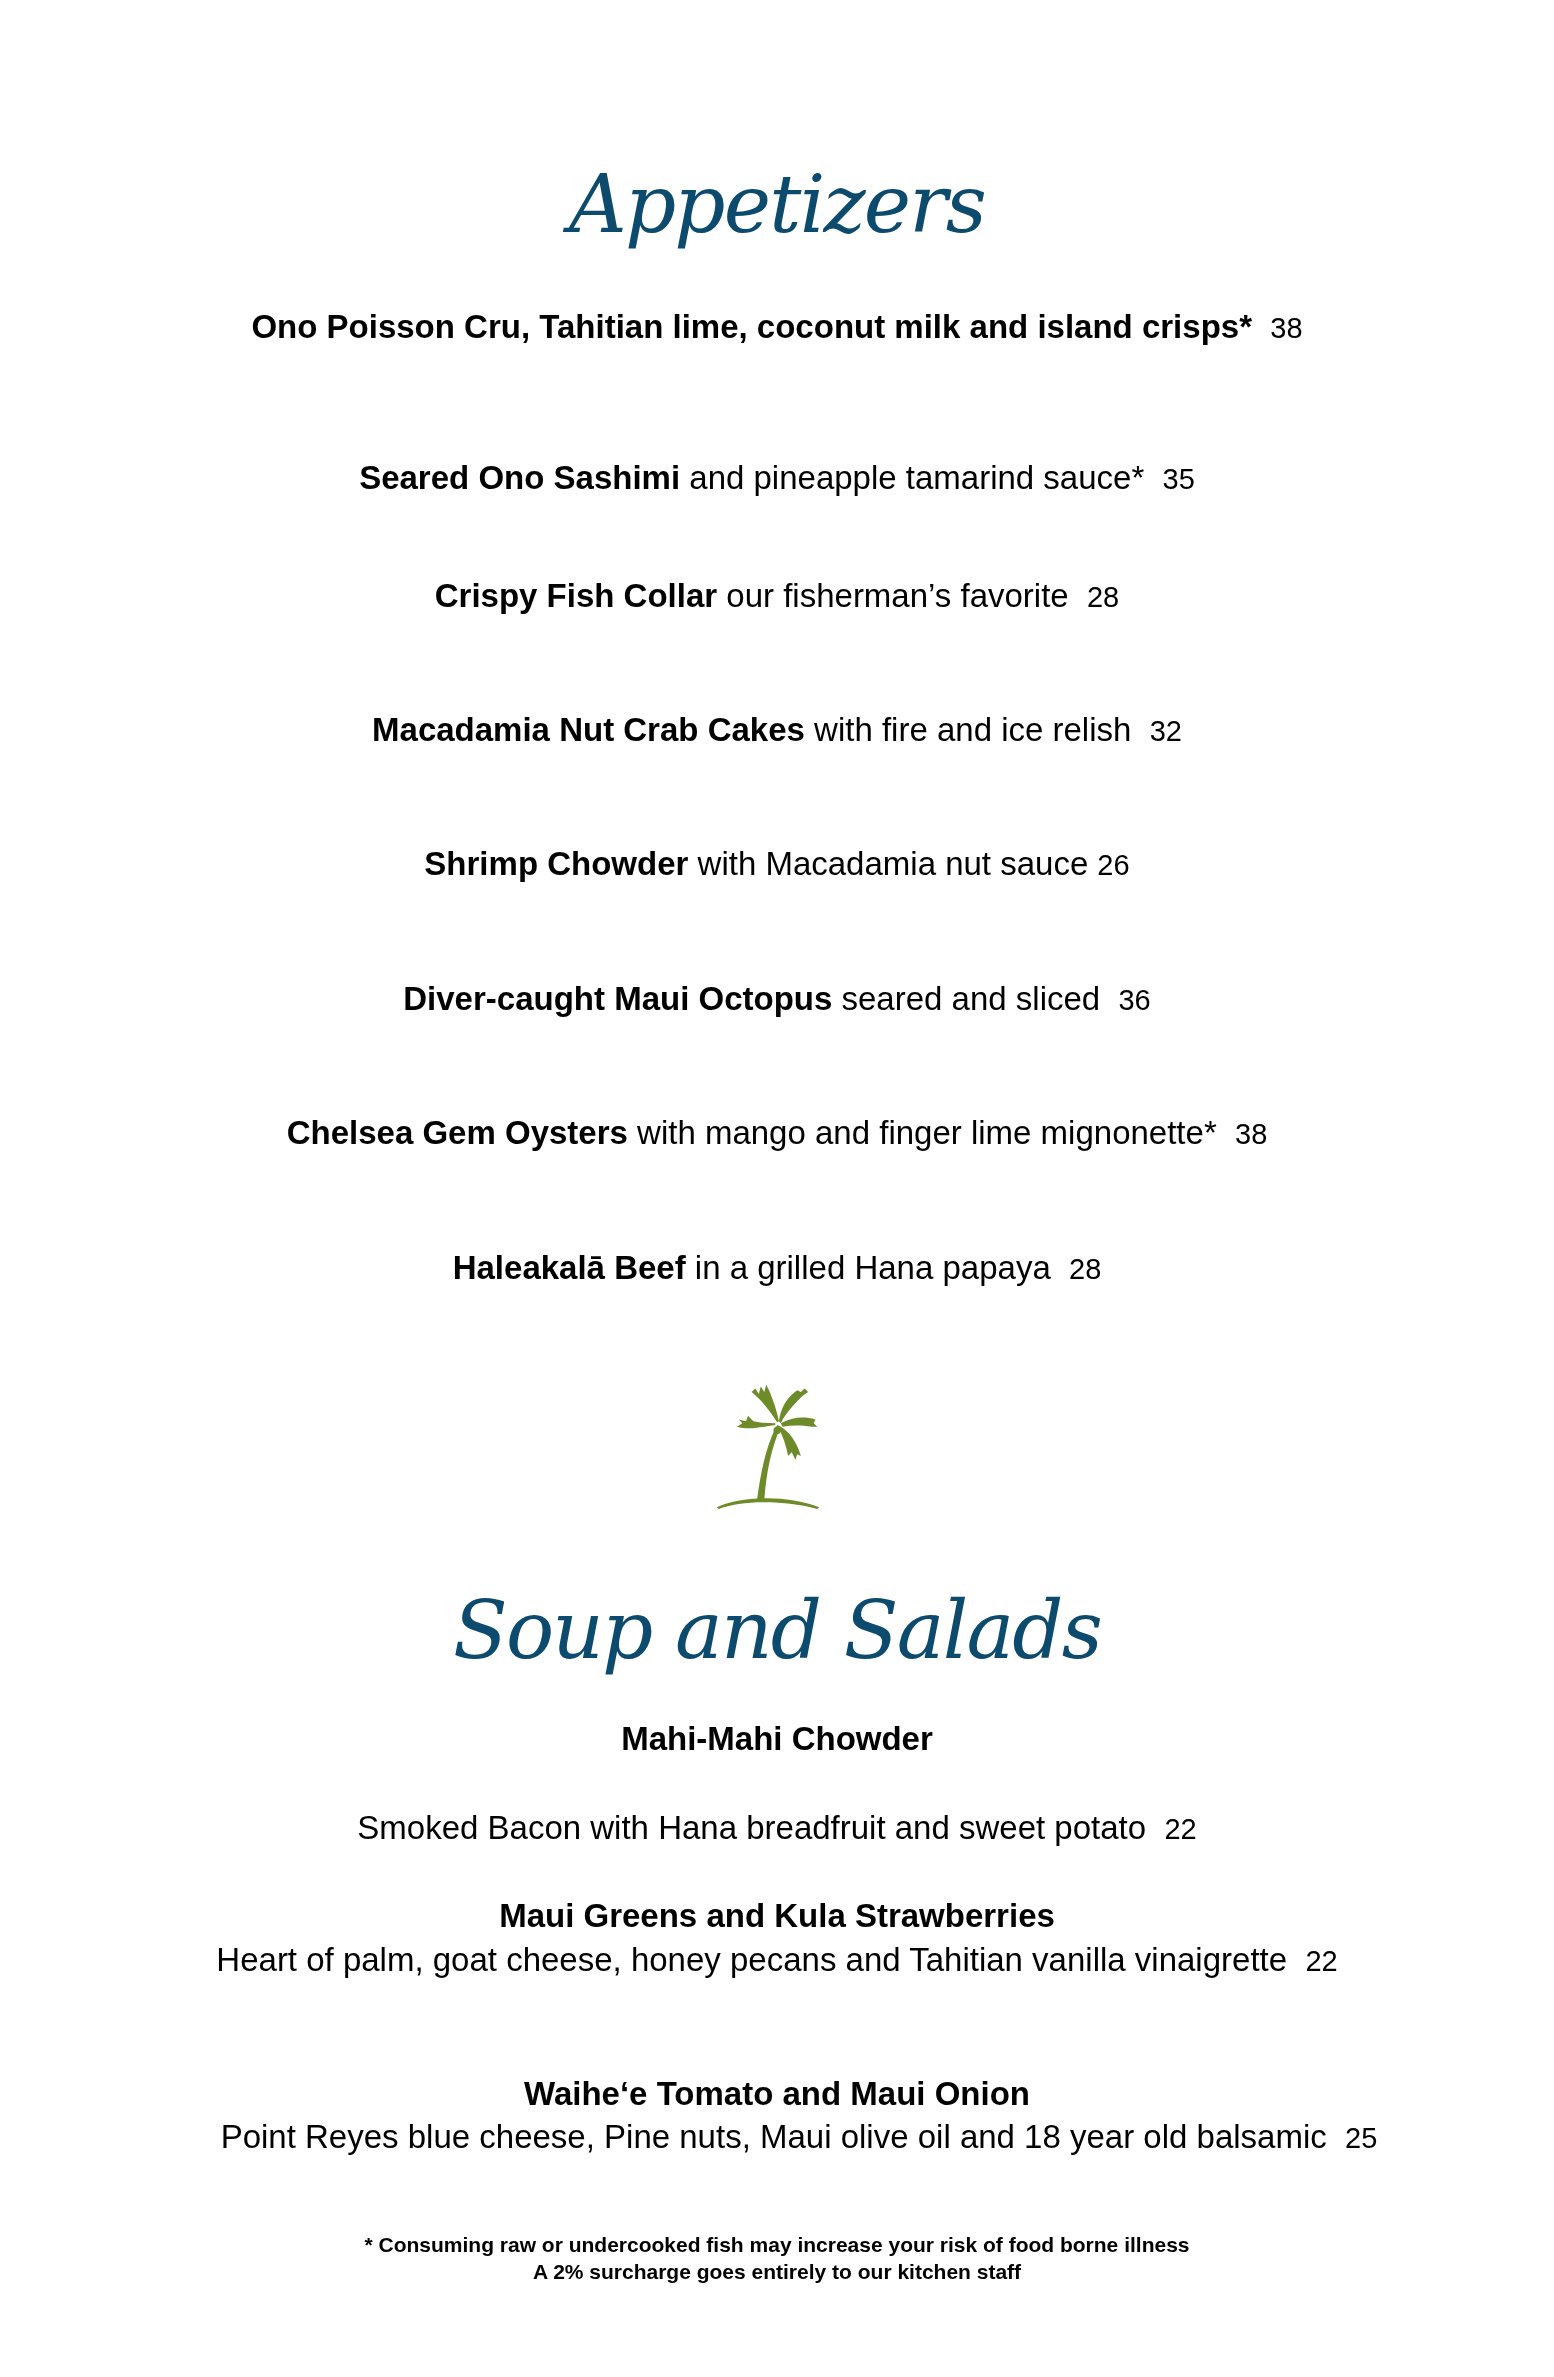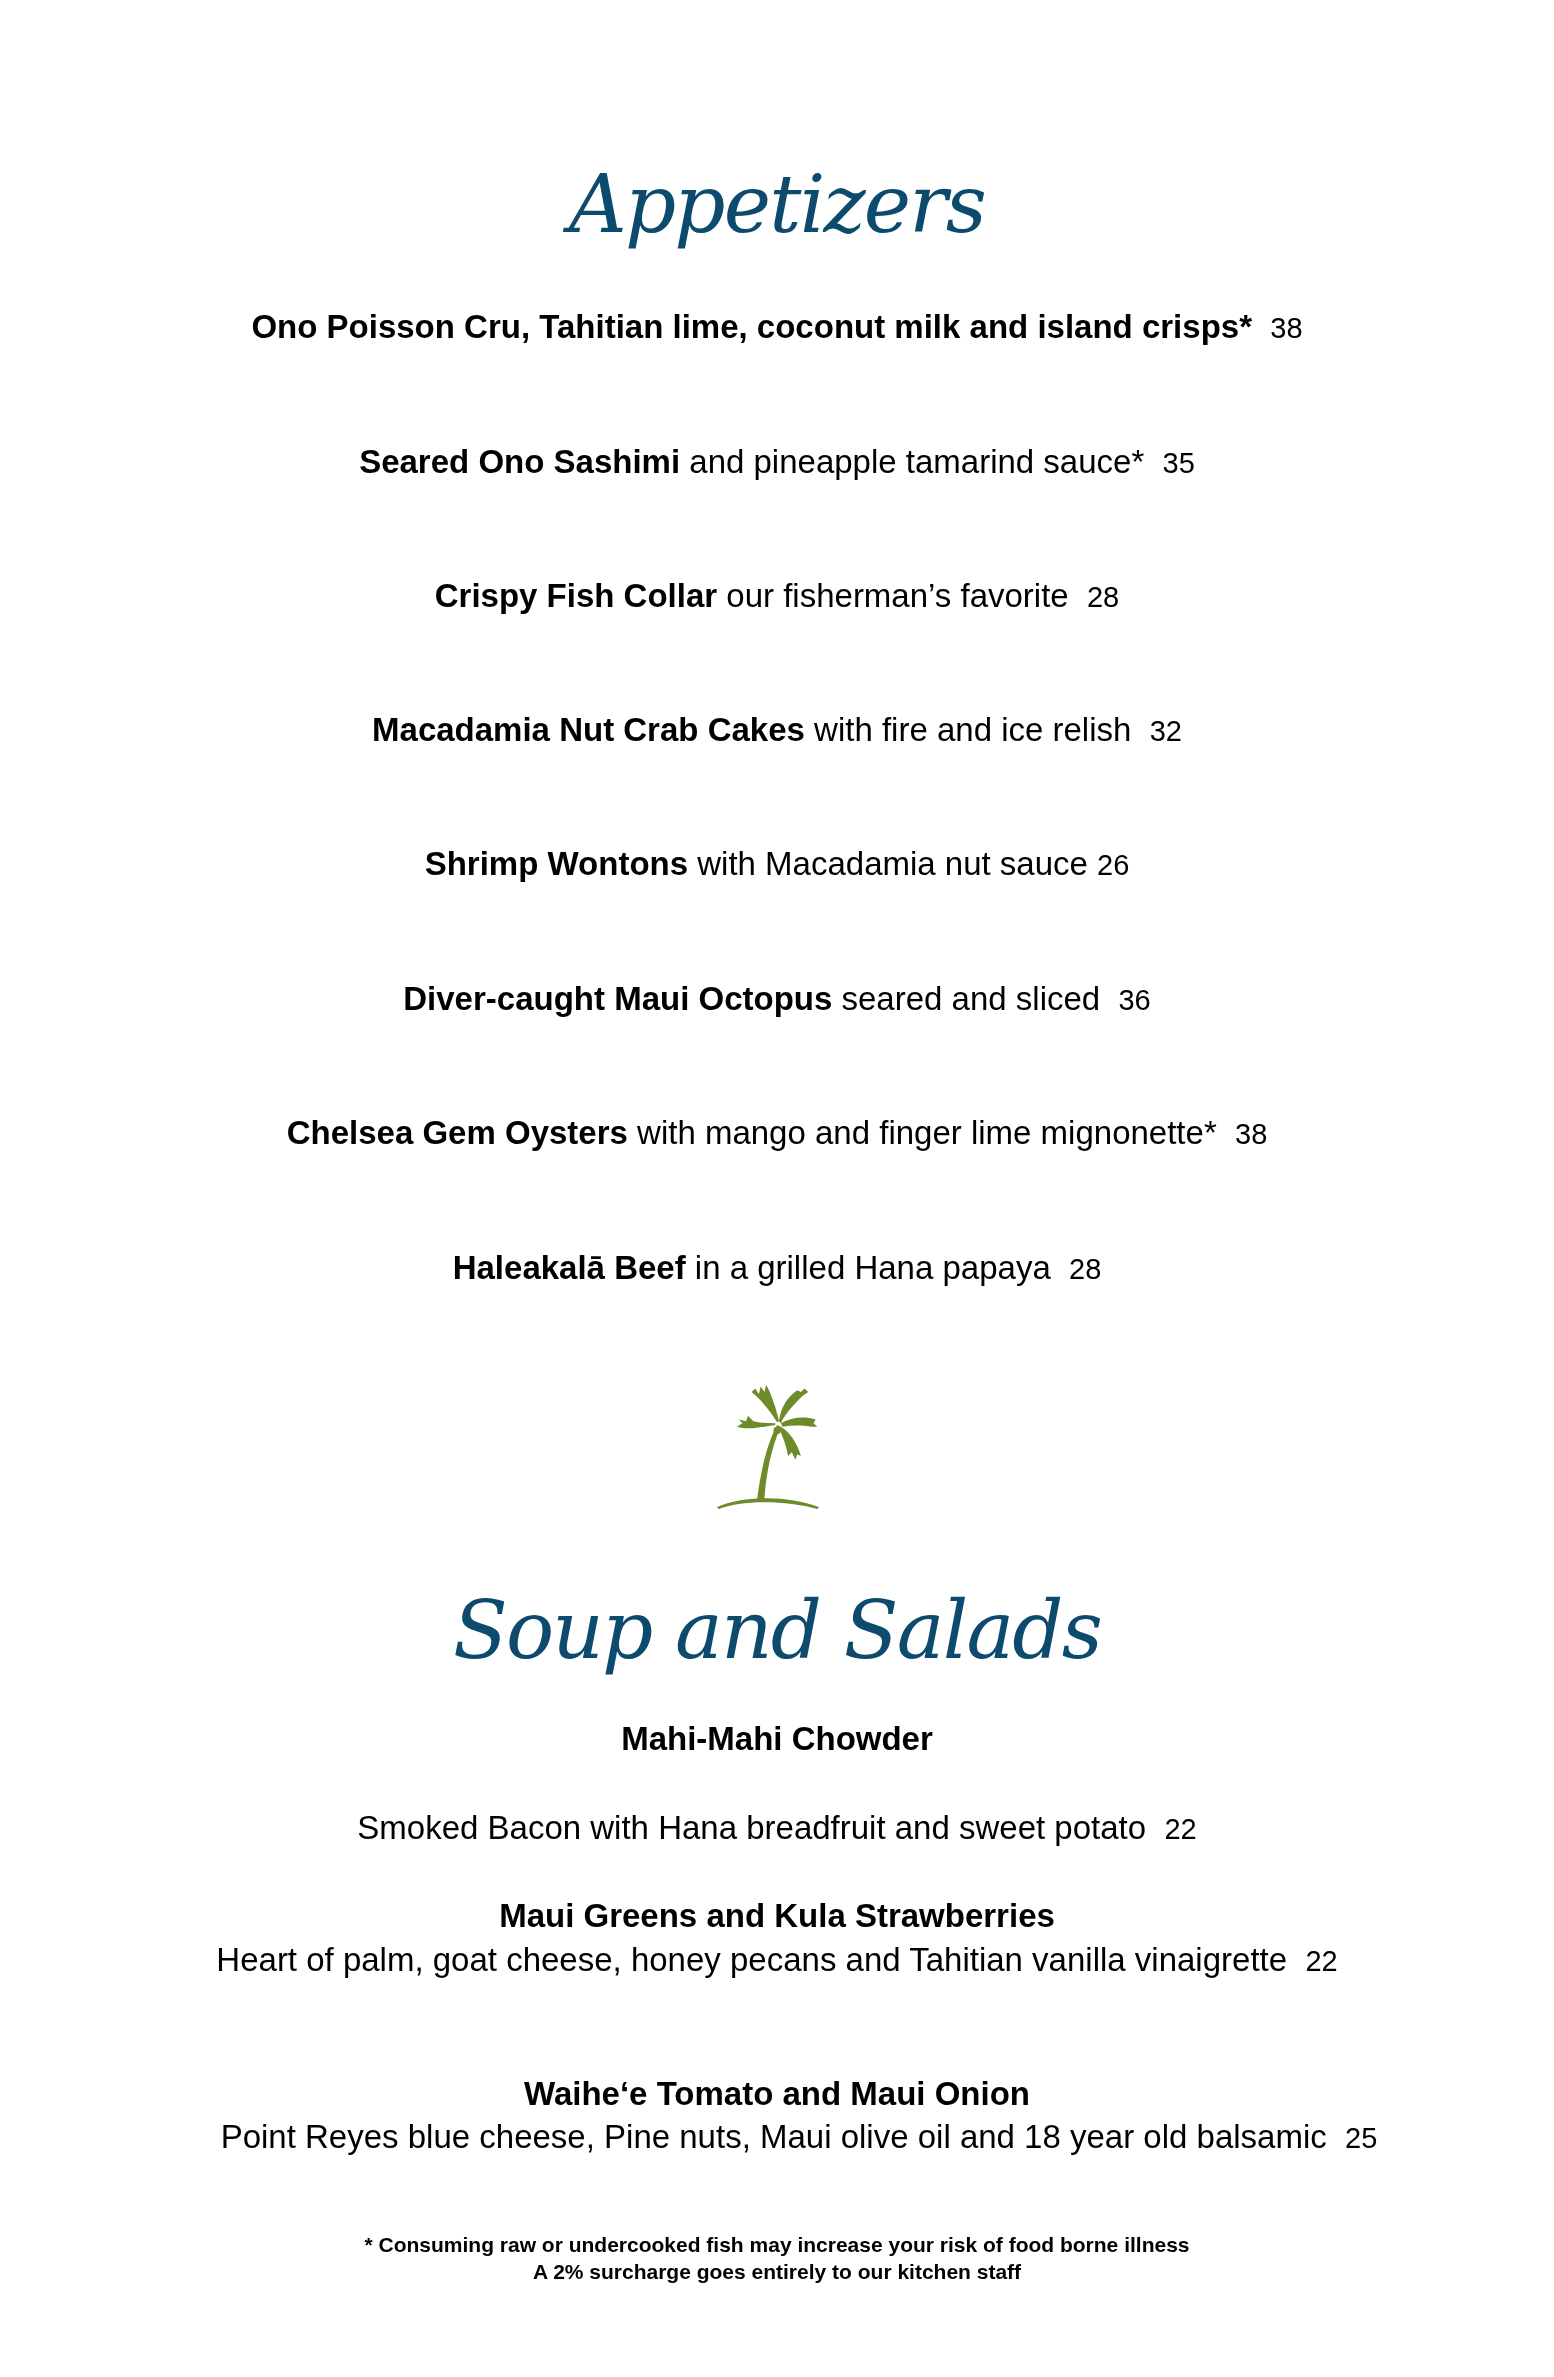--- a/index.html
+++ b/index.html
@@ -12,24 +12,24 @@
   .bold { font-weight:bold; }
   .footer { position:absolute; left:0; width:1554px; text-align:center; font-size:21px; font-weight:bold; line-height:1.3; }
   #palm { position:absolute; left:713px; top:1372px; width:110px; height:137px; }
 </style>
 </head>
 <body>
 
 <div class="title" style="top:165px;">Appetizers</div>
 
 <div class="row" style="top:307px;"><b>Ono Poisson Cru, Tahitian lime, coconut milk and island crisps*</b><span></span><span class="price">38</span></div>
-<div class="row" style="top:442px;"><b>Seared Ono Sashimi</b><span> and pineapple tamarind sauce*</span><span class="price">35</span></div>
+<div class="row" style="top:458px;"><b>Seared Ono Sashimi</b><span> and pineapple tamarind sauce*</span><span class="price">35</span></div>
 <div class="row" style="top:576px;"><b>Crispy Fish Collar</b><span> our fisherman’s favorite</span><span class="price">28</span></div>
 <div class="row" style="top:710px;"><b>Macadamia Nut Crab Cakes</b><span> with fire and ice relish</span><span class="price">32</span></div>
-<div class="row" style="top:844px;"><b>Shrimp Wontons</b><span> with Macadamia nut sauce</span><span class="price" style="margin-left:9.1px;">26</span></div>
+<div class="row" style="top:844px;"><b>Shrimp Chowder</b><span> with Macadamia nut sauce</span><span class="price" style="margin-left:9.1px;">26</span></div>
 <div class="row" style="top:979px;"><b>Diver-caught Maui Octopus</b><span> seared and sliced</span><span class="price">36</span></div>
 <div class="row" style="top:1113px;"><b>Chelsea Gem Oysters</b><span> with mango and finger lime mignonette*</span><span class="price">38</span></div>
 <div class="row" style="top:1248px;"><b>Haleakalā Beef</b><span> in a grilled Hana papaya</span><span class="price">28</span></div>
 
 <svg id="palm" viewBox="0 0 120 150">
   <g fill="#6e8b2a">
     <path d="M48 140 C52 110 58 80 70 58 L74 60 C64 82 58 110 56 140 Z"></path>
     <path d="M70 55 C60 40 52 30 42 22 L46 18 L50 24 L52 16 L56 22 L58 14 L62 22 C66 32 70 44 72 54 Z"></path>
     <path d="M72 54 C74 40 80 28 92 20 L96 22 L100 18 L104 22 L98 26 C90 34 80 44 74 56 Z"></path>
     <path d="M74 56 C86 50 98 48 112 52 L110 56 L114 60 L108 60 C96 58 86 58 76 60 Z"></path>

